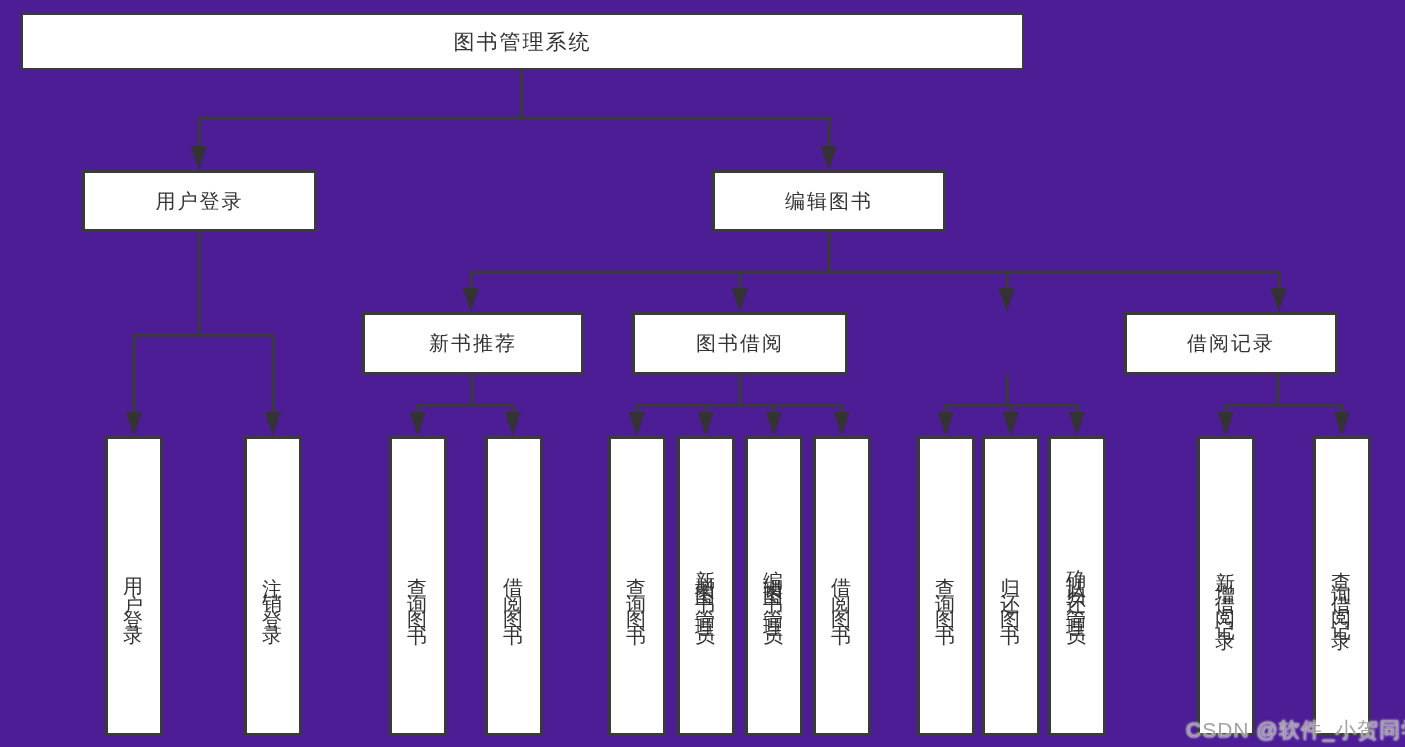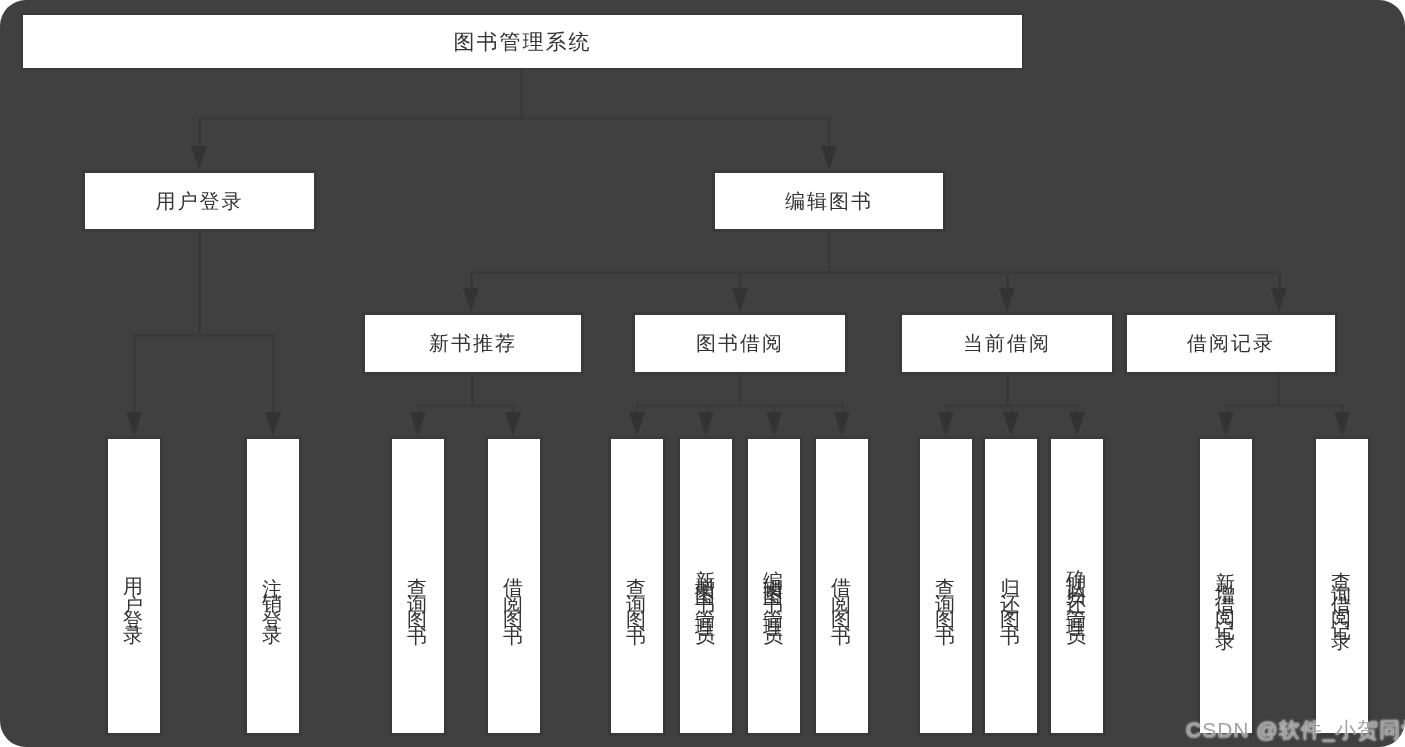--- a/index.html
+++ b/index.html
@@ -1,18 +1,18 @@
 <!DOCTYPE html>
 <html><head>
 <meta charset="utf-8">
 <style>
   html,body { margin:0; padding:0; background:#ffffff; }
   #canvas {
-    position:relative; width:1405px; height:747px; background:#404040;
-    font-family:"Liberation Sans","DejaVu Sans",sans-serif; overflow:hidden;border-radius:26px;
+    position:relative; width:1405px; height:747px; background:#4c1d95;
+    font-family:"Liberation Sans","DejaVu Sans",sans-serif; overflow:hidden;
   }
   .box {
     position:absolute; background:#ffffff; border:3px solid #3a3a3a;
     display:flex; align-items:center; justify-content:center;
     color:#333333; font-size:20px; letter-spacing:2px; box-sizing:border-box;
     white-space:nowrap;
   }
   .root { border-width:2px; font-size:21px; }
   .v {
     writing-mode:vertical-rl; text-orientation:mixed; white-space:normal;
@@ -39,21 +39,20 @@
 
 <div id="canvas">
 
   <div class="box root" style="left:21px; top:13px; width:1003px; height:57px;">图书管理系统</div>
 
   <div class="box" style="left:82px; top:170px; width:235px; height:62px;">用户登录</div>
   <div class="box" style="left:712px; top:170px; width:234px; height:62px;">编辑图书</div>
 
   <div class="box" style="left:632px; top:312px; width:216px; height:63px;">图书借阅</div>
   <div class="box" style="left:362px; top:312px; width:222px; height:63px;">新书推荐</div>
-  <div class="box" style="left:899px; top:312px; width:216px; height:63px;">当前借阅</div>
   <div class="box" style="left:1124px; top:312px; width:214px; height:63px;">借阅记录</div>
 
   <div class="box v sp4" style="left:105px;">用户登录</div>
   <div class="box v sp4" style="left:244px;">注销登录</div>
 
   <div class="box v sp4" style="left:389px;">查询图书</div>
   <div class="box v sp4" style="left:485px;">借阅图书</div>
 
   <div class="box v sp4" style="left:608px;">查询图书</div>
   <div class="box v sp9" style="left:677px;">新增图书（管理员）</div>

